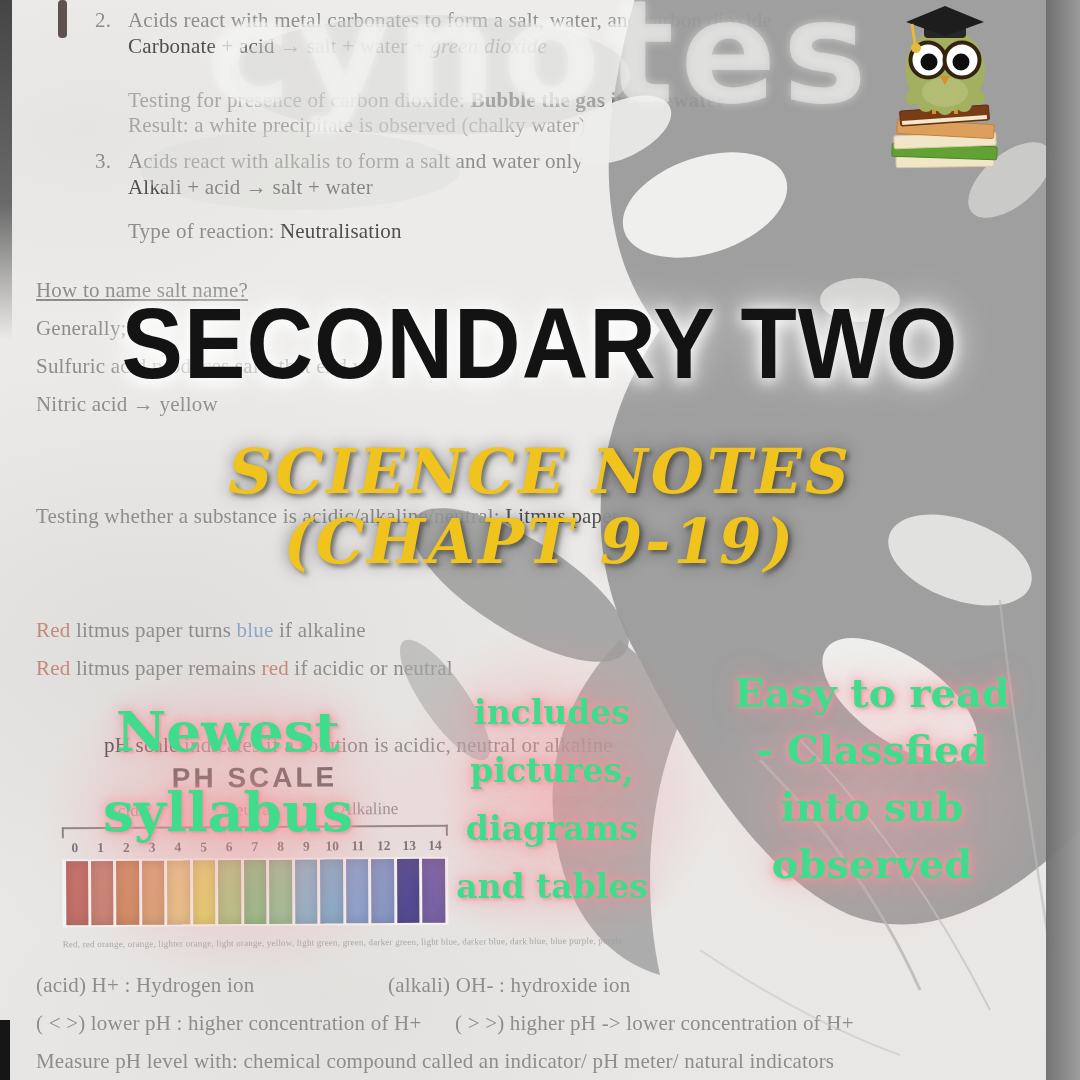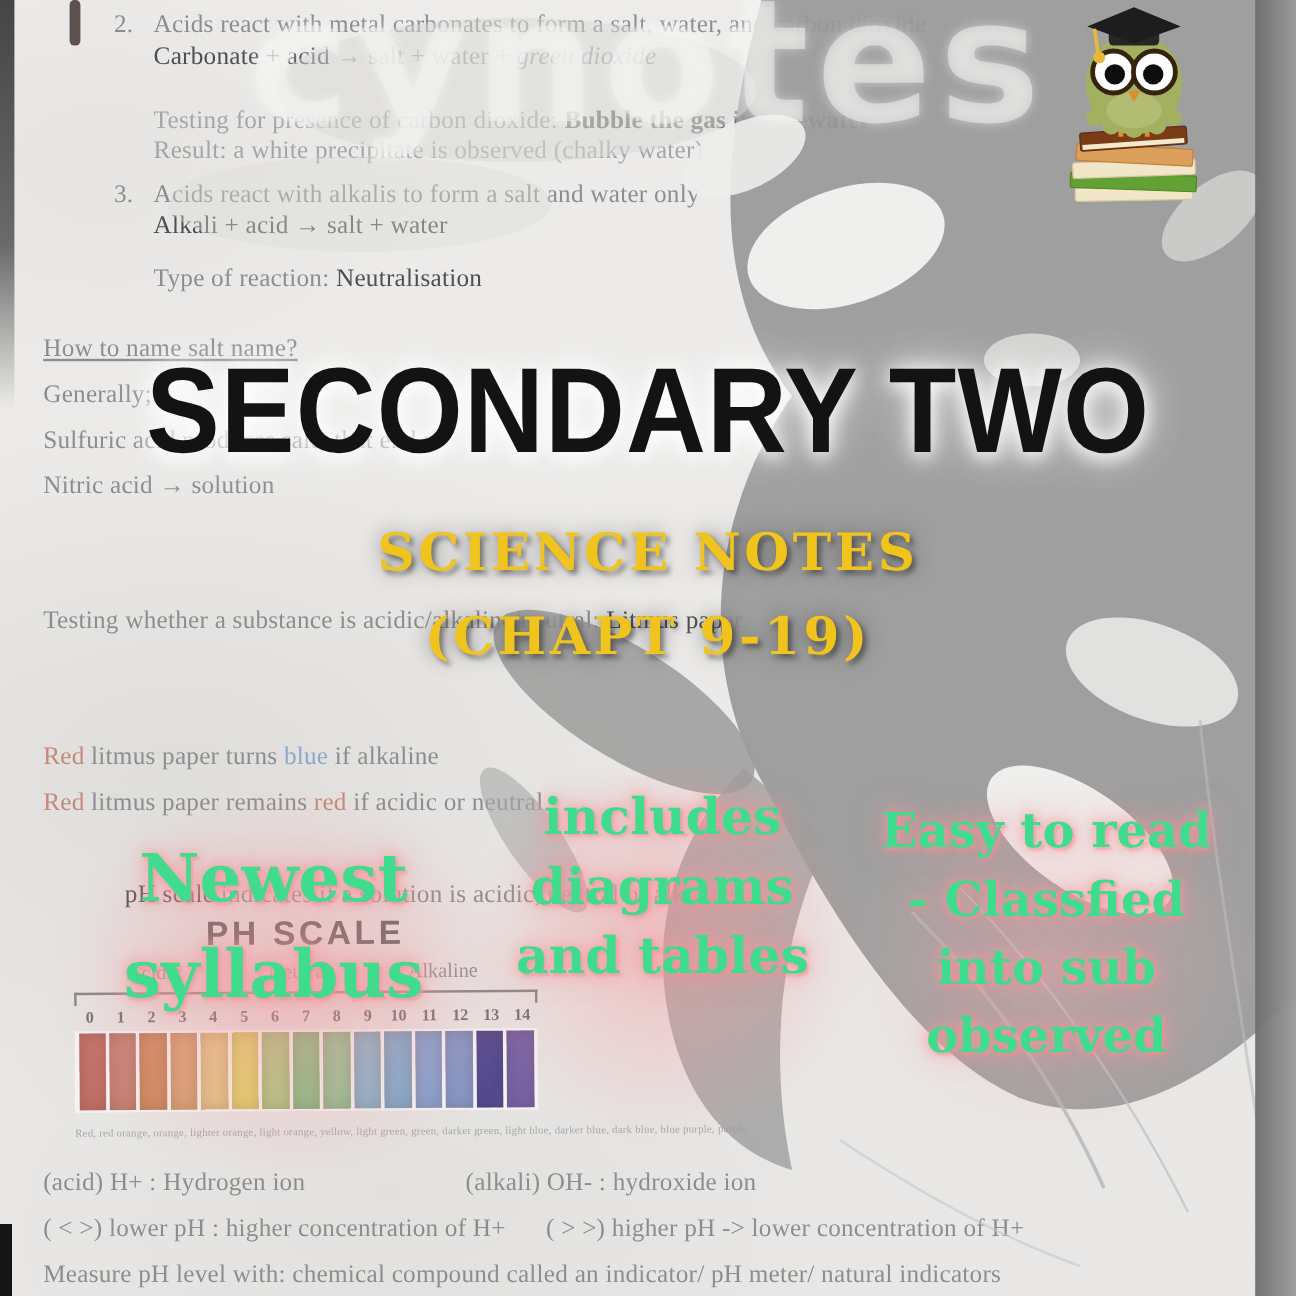--- a/index.html
+++ b/index.html
@@ -39,30 +39,30 @@
   
   .watermark{position:absolute;z-index:4;left:50%;top:-30px;transform:translateX(-50%);
     font-family:"DejaVu Sans","Liberation Sans",sans-serif;font-weight:bold;font-size:142px;
     letter-spacing:6px;color:rgba(240,240,239,.55);text-shadow:0 0 10px rgba(255,255,255,.45);white-space:nowrap;}
   
   .ttl{position:absolute;z-index:5;left:50%;top:288px;transform:translateX(-50%) scaleX(.96) scaleY(1.05);
     font-family:"Liberation Sans","DejaVu Sans",sans-serif;font-weight:900;font-size:96px;letter-spacing:1px;
     color:#131313;white-space:nowrap;
     text-shadow:0 0 18px rgba(255,255,255,.95),0 0 40px rgba(255,255,255,.85),0 5px 14px rgba(255,255,255,.6);}
   .sub{position:absolute;z-index:5;left:50%;transform:translateX(-50%);
-    font-family:"DejaVu Serif","Liberation Serif",serif;font-weight:bold;font-size:43px;letter-spacing:3px;
+    font-family:"DejaVu Serif","Liberation Serif",serif;font-weight:bold;font-size:61px;letter-spacing:3px;
     color:#f1c41d;white-space:nowrap;
-    text-shadow:0 0 16px rgba(50,50,50,.55),3px 3px 4px rgba(40,40,40,.5);}
+    text-shadow:0 0 16px rgba(50,50,50,.55),3px 3px 4px rgba(40,40,40,.5);font-style:italic;}
   .sub1{top:436px;}
   .sub2{top:506px;}
   .badge{position:absolute;z-index:5;transform:translateX(-50%);text-align:center;
     font-family:"DejaVu Serif","Liberation Serif",serif;font-weight:bold;color:#3edc8c;white-space:nowrap;
     text-shadow:0 0 10px rgba(248,150,158,.9),0 0 24px rgba(248,150,158,.7),2px 2px 2px rgba(240,140,150,.5);}
   .badge-left{left:228px;top:692px;font-size:55px;line-height:80px;}
-  .badge-mid{left:552px;top:652px;font-size:42px;line-height:58px;}
+  .badge-mid{left:552px;top:684px;font-size:33px;line-height:58px;}
   .badge-right{left:872px;top:664px;font-size:40px;line-height:57px;}
   
   .owl{position:absolute;z-index:6;left:882px;top:2px;}
   
   .edge{position:absolute;z-index:7;}
   .edge-right{left:1046px;top:0;width:34px;height:1080px;background:linear-gradient(to right,#6d6d6d,#9a9a9a);opacity:.95;}
   .edge-left-top{left:0;top:0;width:12px;height:340px;background:linear-gradient(to bottom,#454545,#6a6a6a 60%,rgba(120,120,120,0));}
   .edge-left-bottom{left:0;top:1020px;width:10px;height:60px;background:#161616;}
   .smudge-top{left:58px;top:0;width:9px;height:38px;background:#3b2b28;border-radius:4px;opacity:.8;z-index:2;position:absolute;}
 </style>
@@ -77,21 +77,21 @@
     <div class="dl" style="left:128px;top:34px"><span class="b">Carbonate + acid</span><span class="f"> → salt + water + </span><span class="f i">green dioxide</span></div>
     <div class="dl f" style="left:128px;top:88px"><span>Testing for presence of carbon dioxide: </span><span class="sb">Bubble the gas in limewater</span></div>
     <div class="dl f" style="left:128px;top:113px">Result: a white precipitate is observed (chalky water)</div>
     <div class="dl" style="left:95px;top:149px">3.</div>
     <div class="dl" style="left:128px;top:149px">Acids react with alkalis to form a salt and water only</div>
     <div class="dl b" style="left:128px;top:175px">Alkali + acid → salt + water</div>
     <div class="dl" style="left:128px;top:219px"><span>Type of reaction: </span><span class="b">Neutralisation</span></div>
     <div class="dl u" style="left:36px;top:278px">How to name salt name?</div>
     <div class="dl" style="left:36px;top:316px">Generally;</div>
     <div class="dl" style="left:36px;top:354px">Sulfuric acid produces salts that end w</div>
-    <div class="dl" style="left:36px;top:392px">Nitric acid → solution</div>
+    <div class="dl" style="left:36px;top:392px">Nitric acid → yellow</div>
     <div class="dl" style="left:36px;top:504px"><span>Testing whether a substance is acidic/alkaline/neutral: </span><span class="b">Litmus paper</span></div>
     <div class="dl" style="left:36px;top:618px"><span class="red">Red</span><span> litmus paper turns </span><span class="blue">blue</span><span> if alkaline</span></div>
     <div class="dl" style="left:36px;top:656px"><span class="red">Red</span><span> litmus paper remains </span><span class="red">red</span><span> if acidic or neutral</span></div>
     <div class="dl" style="left:104px;top:733px"><span class="b">pH scale</span><span> indicates if a solution is acidic, neutral or alkaline</span></div>
 
     <div class="ph">
       <div class="ph-title">PH SCALE</div>
       <div class="ph-regions">
         <span style="left:44px">Acidic</span>
         <span style="left:162px">Neutral</span>
@@ -171,20 +171,21 @@
   <div class="ttl">SECONDARY TWO</div>
   <div class="sub sub1">SCIENCE NOTES</div>
   <div class="sub sub2">(CHAPT 9-19)</div>
 
   <div class="badge badge-left">
     <div>Newest</div>
     <div>syllabus</div>
   </div>
   <div class="badge badge-mid">
     <div>includes</div>
+    <div>pictures,</div>
     <div>diagrams</div>
     <div>and tables</div>
   </div>
   <div class="badge badge-right">
     <div>Easy to read</div>
     <div>- Classfied</div>
     <div>into sub</div>
     <div>observed</div>
   </div>
 

